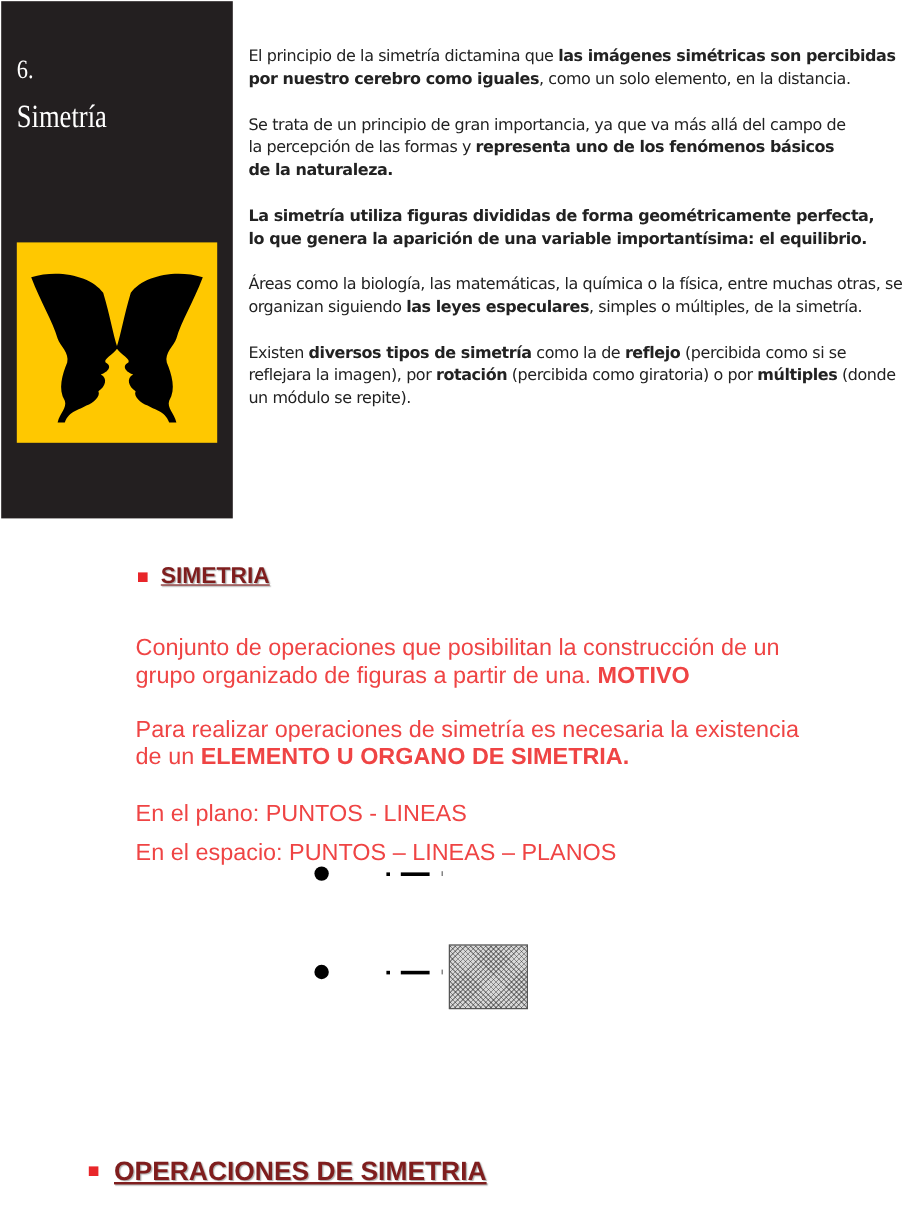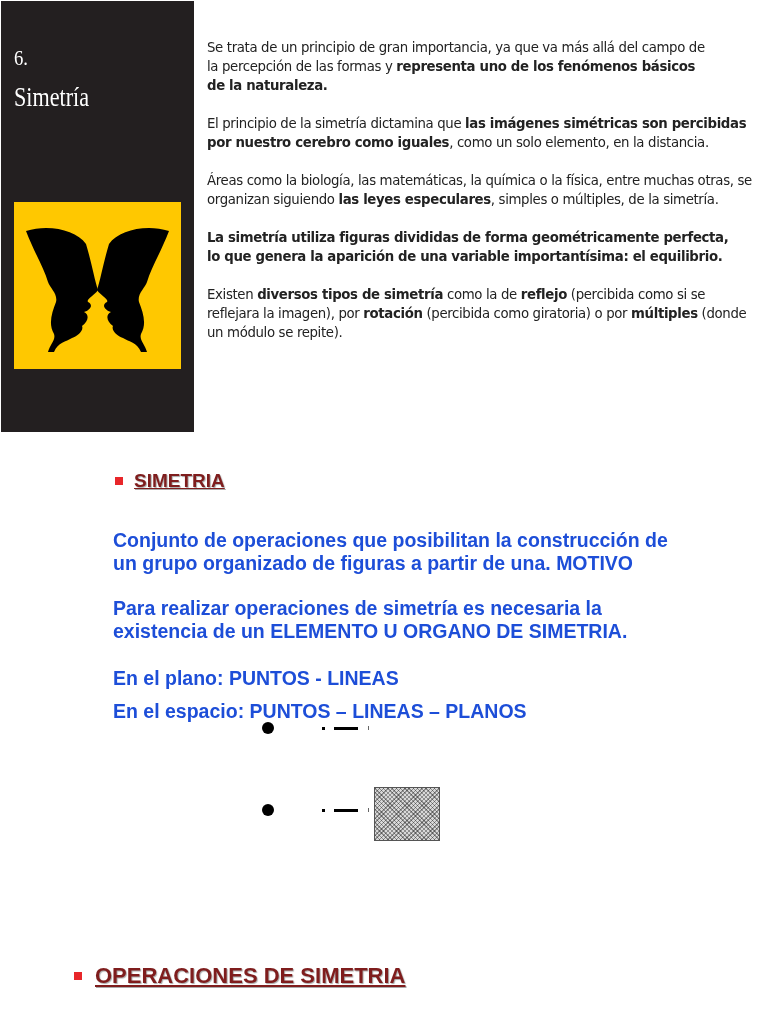--- a/index.html
+++ b/index.html
@@ -13,21 +13,21 @@
 
   .text-col { position:absolute; left:207px; top:38px; width:550px; color:#222; font-family:"DejaVu Sans", sans-serif; font-size:13.3px; line-height:19px; letter-spacing:-0.35px; }
   .text-col p { margin:0 0 19px 0; }
   .text-col b { font-weight:bold; }
 
   .bullet { position:absolute; width:8px; height:8px; background:#e8262a; }
   .heading { position:absolute; font-weight:bold; text-decoration:underline; color:#7f1d1d; text-shadow:1px 1px 1px #aaa; }
   .h1 { left:134px; top:470px; font-size:19px; }
   .h2 { left:95px; top:963px; font-size:22px; }
 
-  .body-text { position:absolute; left:113px; color:#1d4ed8; font-size:19.5px; line-height:23px;font-weight:bold; }
+  .body-text { position:absolute; left:113px; color:#ef4444; font-size:19.5px; line-height:23px; }
   .p1 { top:529px; }
   .p2 { top:597px; }
   .p3 { top:667px;text-align:center; }
   .p4 { top:700px; }
 
   .dot { position:absolute; width:12px; height:12px; border-radius:50%; background:#000; }
   .tiny { position:absolute; width:3px; height:3px; background:#000; }
   .dash { position:absolute; height:3px; width:24px; background:#000; }
   .tick { position:absolute; width:1px; height:4px; background:#666; }
   .plane { position:absolute; left:374px; top:787px; width:64px; height:52px; border:1px solid #555;
@@ -44,24 +44,24 @@
   <div class="sidebar-title">Simetría</div>
   <div class="yellow-box">
     <svg width="167" height="167" viewBox="0 0 167 167">
       <path d="M12,29 C35,22 62,28 72,42 C78,62 80,76 84,88 C80,94 72,97 74,100 C80,103 76,108 70,110 C76,113 74,120 68,124 C70,128 64,134 58,136 C52,140 44,140 40,150 L34,150 C36,142 42,138 40,132 C34,122 38,110 42,100 C44,92 36,86 34,80 C30,66 20,50 12,29 Z" fill="#000"></path>
       <path d="M155,29 C132,22 105,28 95,42 C89,62 87,76 83,88 C87,94 95,97 93,100 C87,103 91,108 97,110 C91,113 93,120 99,124 C97,128 103,134 109,136 C115,140 123,140 127,150 L133,150 C131,142 125,138 127,132 C133,122 129,110 125,100 C123,92 131,86 133,80 C137,66 147,50 155,29 Z" fill="#000"></path>
     </svg>
   </div>
 </div>
 
 <div class="text-col">
+  <p><span>El principio de la simetría dictamina que </span><b>las imágenes simétricas son percibidas por nuestro cerebro como iguales</b><span>, como un solo elemento, en la distancia.</span></p>
   <p style="width:505px"><span>Se trata de un principio de gran importancia, ya que va más allá del campo de la percepción de las formas y </span><b>representa uno de los fenómenos básicos de la naturaleza.</b></p>
-  <p><span>El principio de la simetría dictamina que </span><b>las imágenes simétricas son percibidas por nuestro cerebro como iguales</b><span>, como un solo elemento, en la distancia.</span></p>
+  <p style="width:525px"><b>La simetría utiliza figuras divididas de forma geométricamente perfecta, lo que genera la aparición de una variable importantísima: el equilibrio.</b></p>
   <p><span>Áreas como la biología, las matemáticas, la química o la física, entre muchas otras, se organizan siguiendo </span><b>las leyes especulares</b><span>, simples o múltiples, de la simetría.</span></p>
-  <p style="width:525px"><b>La simetría utiliza figuras divididas de forma geométricamente perfecta, lo que genera la aparición de una variable importantísima: el equilibrio.</b></p>
   <p><span>Existen </span><b>diversos tipos de simetría</b><span> como la de </span><b>reflejo</b><span> (percibida como si se reflejara la imagen), por </span><b>rotación</b><span> (percibida como giratoria) o por </span><b>múltiples</b><span> (donde un módulo se repite).</span></p>
 </div>
 
 <div class="bullet" style="left:115px; top:477px;"></div>
 <div class="heading h1">SIMETRIA</div>
 
 <div class="body-text p1" style="width:560px"><span>Conjunto de operaciones que posibilitan la construcción de un grupo organizado de figuras a partir de una. </span><b>MOTIVO</b></div>
 <div class="body-text p2" style="width:560px"><span>Para realizar operaciones de simetría es necesaria la existencia de un </span><b>ELEMENTO U ORGANO DE SIMETRIA.</b></div>
 <div class="body-text p3">En el plano: PUNTOS - LINEAS</div>
 

